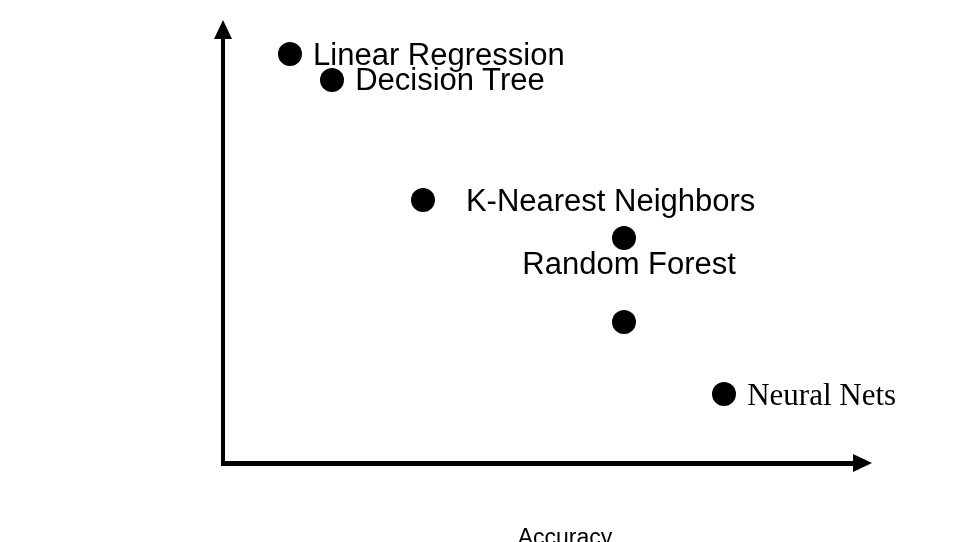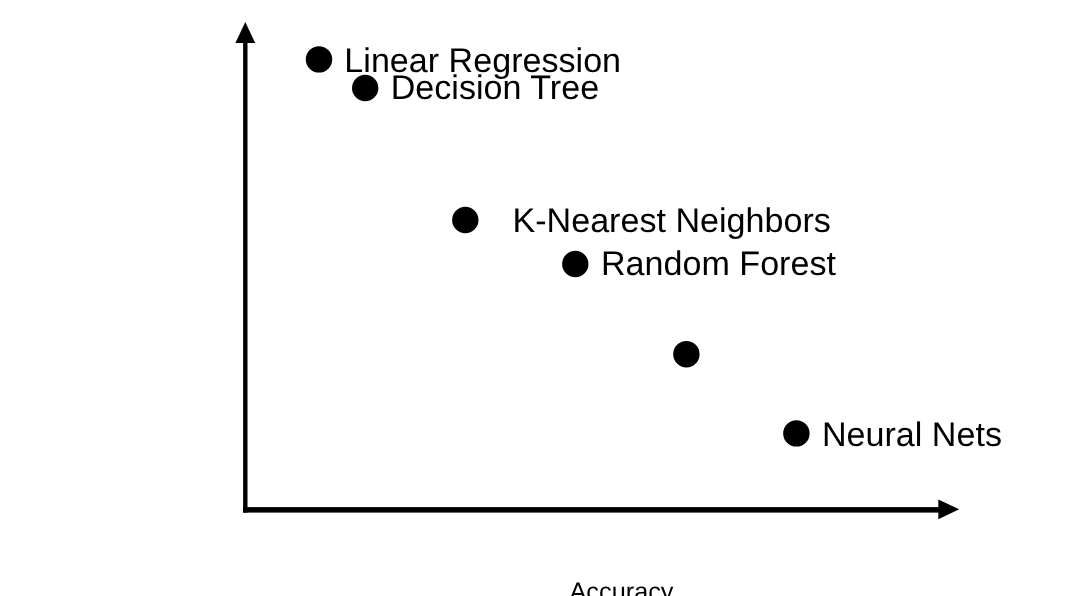--- a/index.html
+++ b/index.html
@@ -103,25 +103,25 @@
         <span class="point-label">Linear Regression</span>
       </div>
       <div class="point" style="left: 320.16px; top: 66px;">
         <span class="dot" style="width: 24px; height: 24px; background: rgb(0, 0, 0);"></span>
         <span class="point-label">Decision Tree</span>
       </div>
       <div class="point" style="left: 410.88px; top: 186.6px; gap: 20px;">
         <span class="dot" style="width: 24px; height: 24px; background: rgb(0, 0, 0);"></span>
         <span class="point-label">K-Nearest Neighbors</span>
       </div>
-      <div class="point" style="left: 511.32px; top: 226.335px;">
+      <div class="point" style="left: 511.32px; top: 226.335px; flex-direction: column;">
         <span class="dot" style="width: 24px; height: 24px; background: rgb(0, 0, 0);"></span>
         <span class="point-label">Random Forest</span>
       </div>
       <div class="point" style="left: 611.76px; top: 310.22px;">
         <span class="dot" style="width: 24px; height: 24px; background: rgb(0, 0, 0);"></span>
       </div>
-      <div class="point" style="left: 712.2px; top: 380.86px;">
+      <div class="point" style="left: 712.2px; top: 380.86px; font-family: Liberation Serif, serif;">
         <span class="dot" style="width: 24px; height: 24px; background: rgb(0, 0, 0);"></span>
         <span class="point-label">Neural Nets</span>
       </div>
     </div>
 </div>
 
 </body></html>

